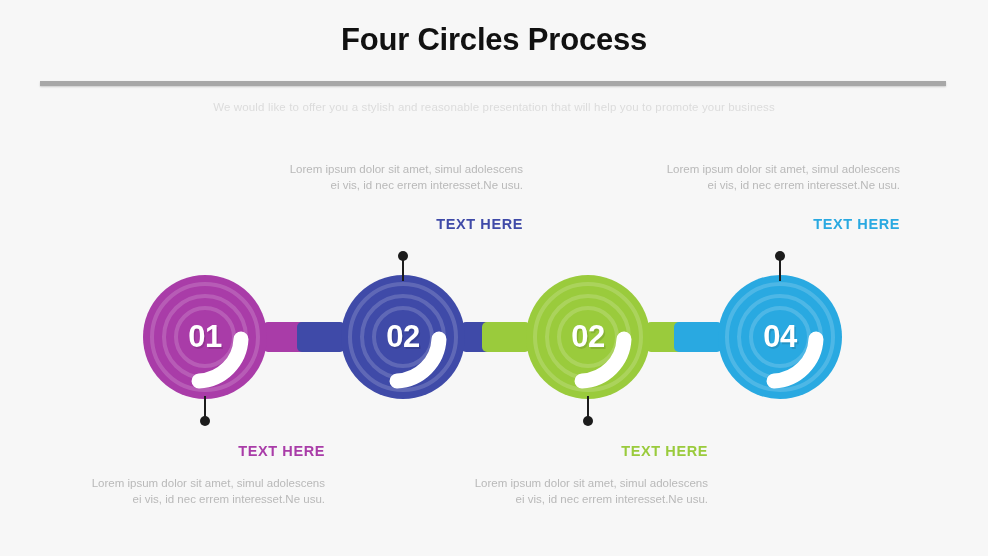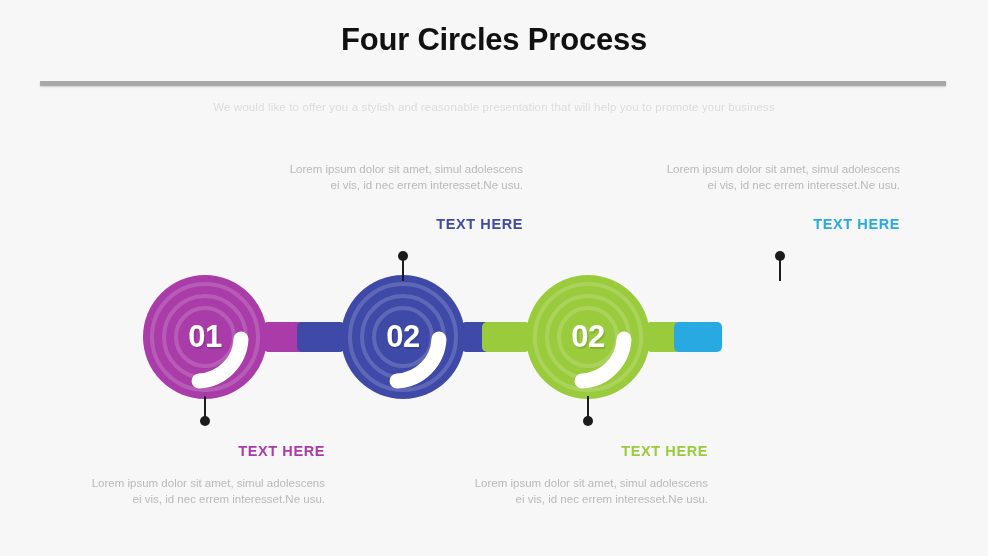--- a/index.html
+++ b/index.html
@@ -249,20 +249,31 @@
         </div>
       </div>
       <div class="pin down" style="left: 582px;">
         <div class="stem" style="background: rgb(28, 28, 28);"></div>
         <div class="dot" style="background: rgb(28, 28, 28);"></div>
       </div>
       <div class="caption below" style="left: 468px; top: 443px;">
         <div class="heading" style="color: rgb(154, 203, 60);">TEXT HERE</div>
         <div class="body">Lorem ipsum dolor sit amet, simul adolescens ei vis, id nec errem interesset.Ne usu.</div>
       </div>
+      <div class="node" style="left: 718px;">
+        <div class="disc" style="background: rgb(41, 169, 225);">
+          <div class="ring r1"></div>
+          <div class="ring r2"></div>
+          <div class="ring r3"></div>
+          <svg class="arc-svg" viewBox="0 0 124 124">
+            <path d="M 56 106 A 44 44 0 0 0 98 64" fill="none" stroke="#ffffff" stroke-width="15" stroke-linecap="round"></path>
+          </svg>
+          <div class="numeral">04</div>
+        </div>
+      </div>
       <div class="pin up" style="left: 774px;">
         <div class="stem" style="background: rgb(28, 28, 28);"></div>
         <div class="dot" style="background: rgb(28, 28, 28);"></div>
       </div>
       <div class="caption above" style="left: 660px; top: 161px;">
         <div class="body">Lorem ipsum dolor sit amet, simul adolescens ei vis, id nec errem interesset.Ne usu.</div>
         <div class="heading" style="color: rgb(41, 169, 225);">TEXT HERE</div>
       </div>
     </div>
 

